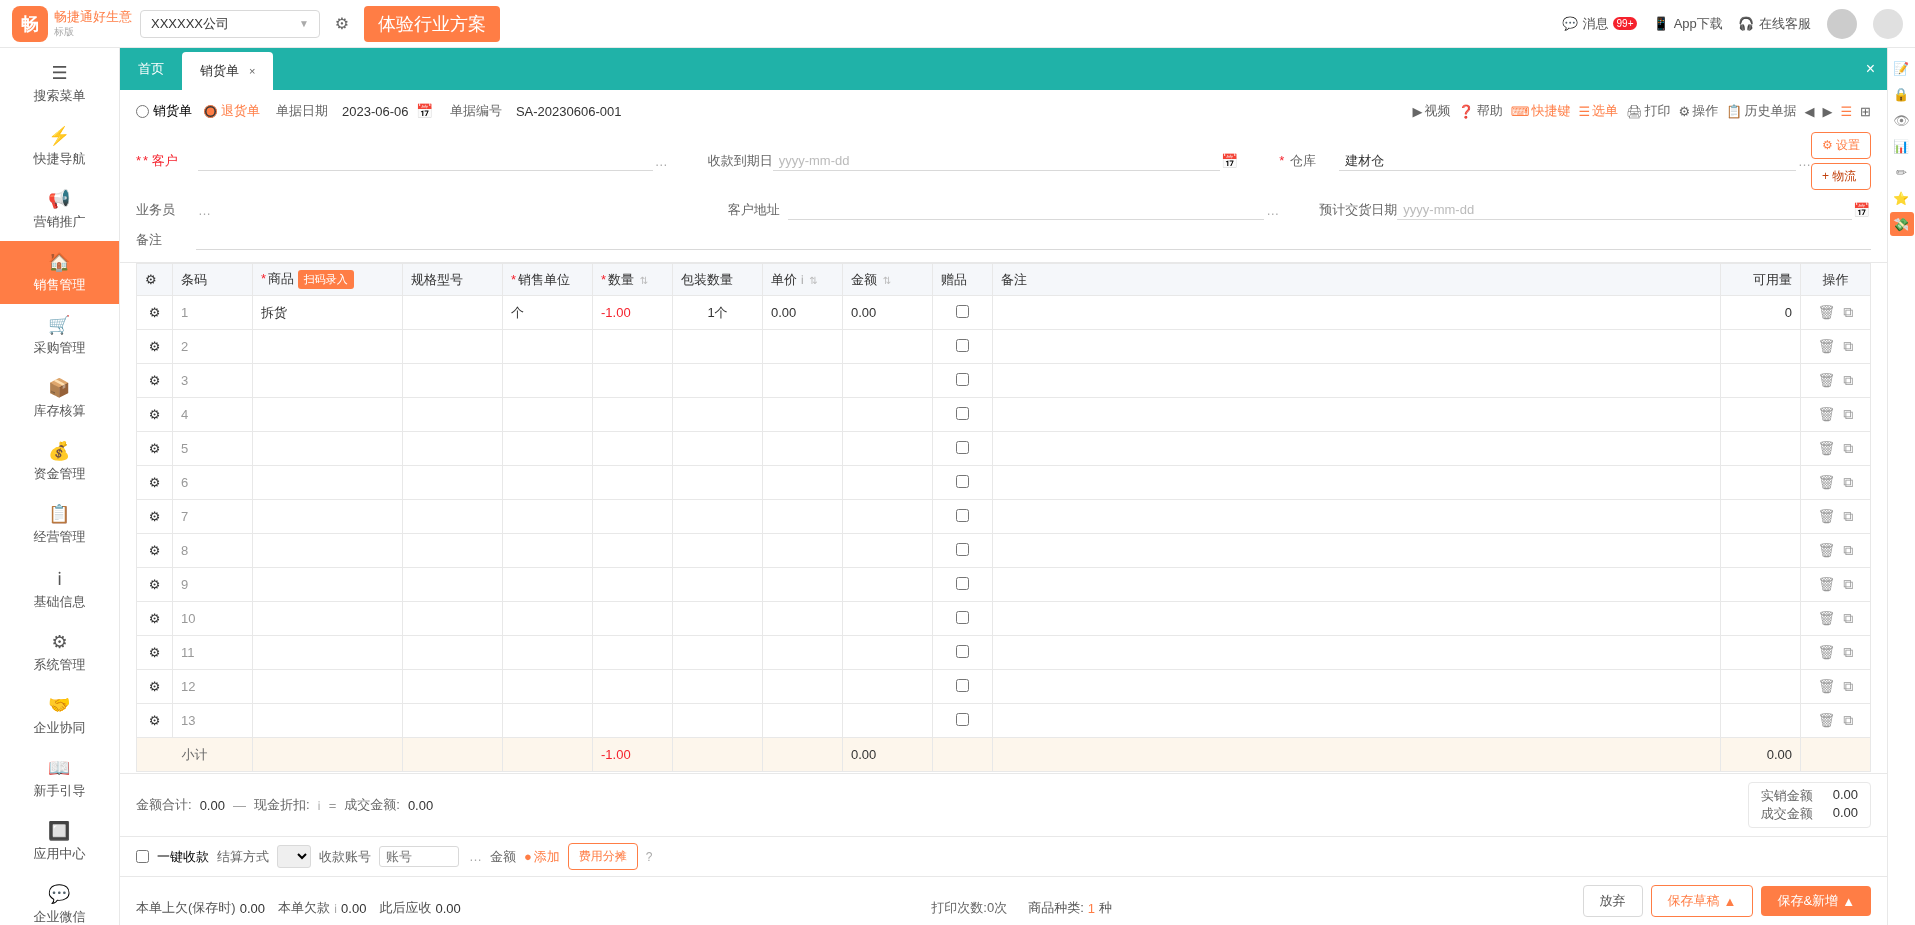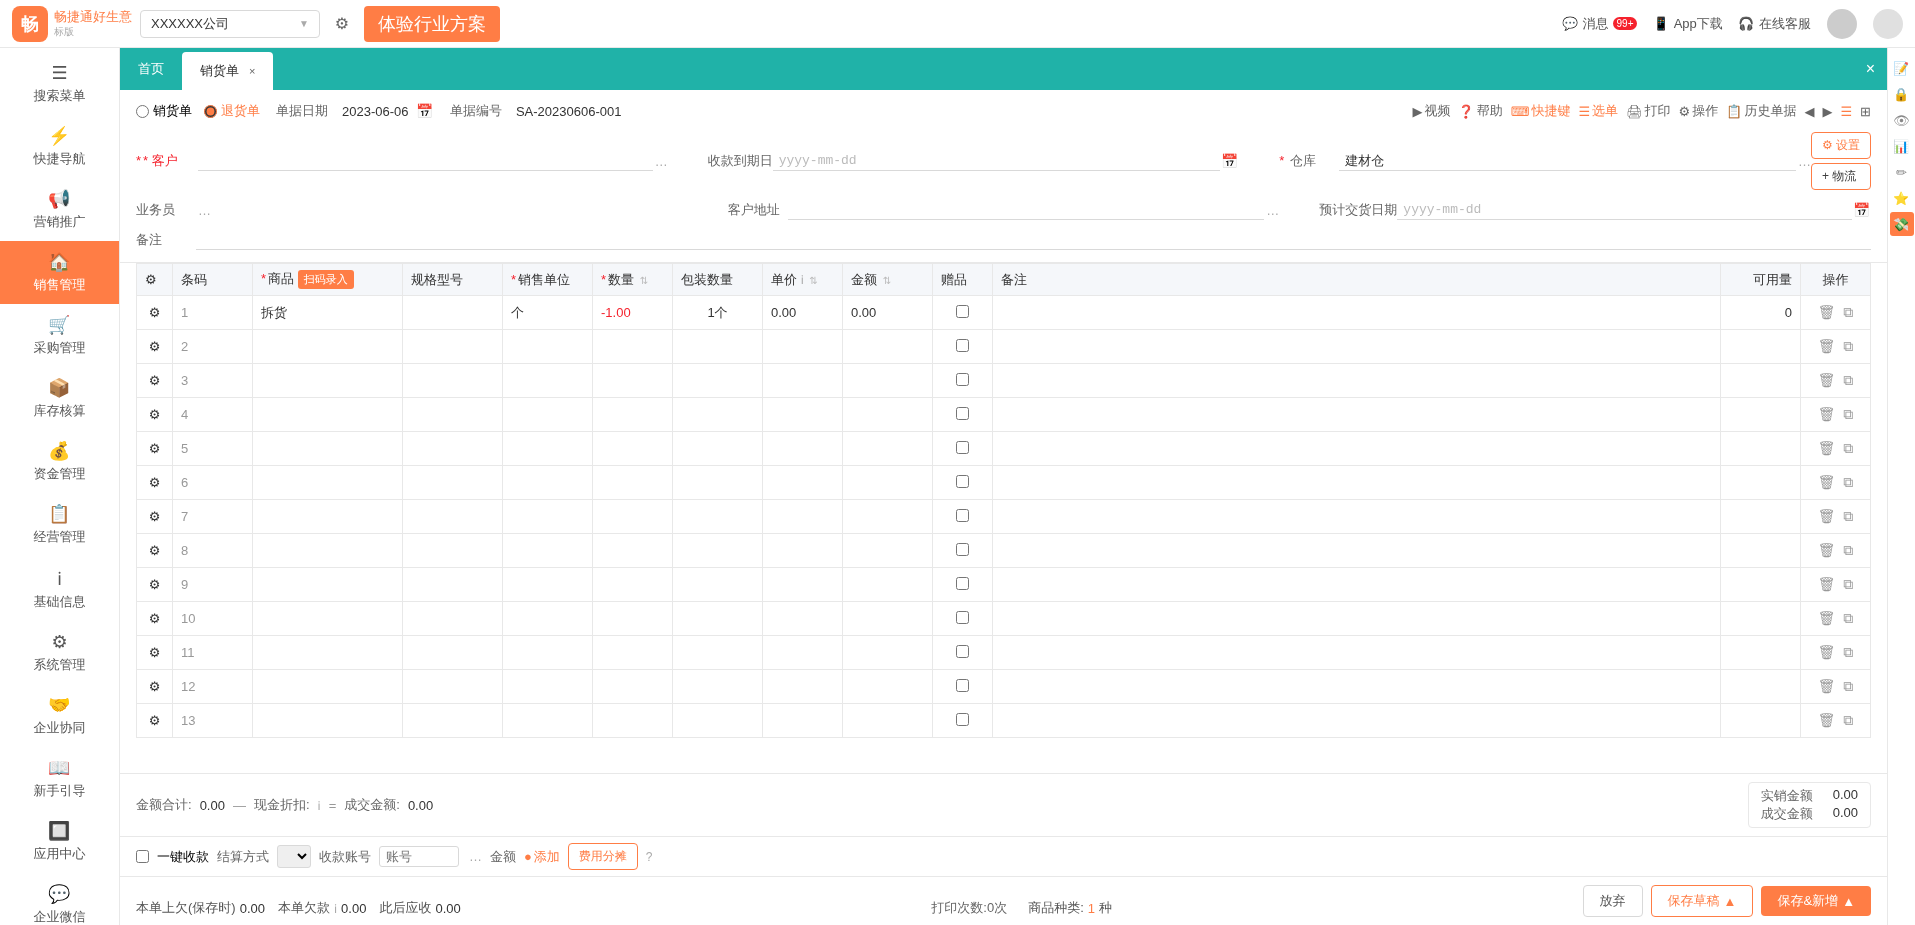--- a/index.html
+++ b/index.html
@@ -78,31 +78,31 @@
 
     .form-rows { display: flex; flex-direction: column; gap: 10px; }
     .form-row { display: flex; align-items: center; gap: 0; }
     .form-field {
       display: flex; align-items: center; flex: 1; min-width: 0;
     }
     .form-label { color: #666; white-space: nowrap; min-width: 60px; font-size: 13px; }
     .required { color: #f5222d; margin-right: 2px; }
     .form-input {
       flex: 1; border: none; border-bottom: 1px solid #d9d9d9; padding: 2px 6px;
-      outline: none; color: #333; font-size: 13px; min-width: 0; font-family: Liberation Mono, monospace;
+      outline: none; color: #333; font-size: 13px; min-width: 0;
     }
     .form-input::placeholder { color: #bbb; }
     .ellipsis-btn { color: #aaa; cursor: pointer; margin-left: 2px; }
     .calendar-btn { color: #aaa; cursor: pointer; margin-left: 2px; font-size: 14px; }
     .form-divider { width: 40px; }
     .action-btn-set, .action-btn-flow {
       border: 1px solid #ff7d45; color: #ff7d45; background: #fff;
       border-radius: 4px; padding: 4px 10px; cursor: pointer; font-size: 12px; display: flex; align-items: center; gap: 2px;
     }
-    .action-btn-flow { color: #404040; text-align: right; }
+    .action-btn-flow { color: #c2410c; text-align: right; }
 
     
     .table-container { flex: 1; overflow-y: auto; background: #fff; padding: 0 16px; }
     .data-table { width: 100%; border-collapse: collapse; table-layout: fixed; }
     .data-table thead th {
       background: #f5f7fa; border: 1px solid #e8e8e8; padding: 6px 8px;
       text-align: left; font-weight: normal; color: #333; white-space: nowrap;
       position: sticky; top: 0; z-index: 1;
     }
     .data-table thead th .required { color: #f5222d; }
@@ -688,20 +688,34 @@
       <td class="col-price"></td>
       <td class="col-amount"></td>
       <td class="col-gift checkbox-cell"><input type="checkbox" style=""></td>
       <td class="table-note-col"></td>
       <td class="col-avail"></td>
       <td class="col-ops">
         <button class="op-btn">🗑</button>
         <button class="op-btn">⧉</button>
       </td>
     </tr>
+            <tr class="subtotal-row">
+    <td colspan="2" style="text-align:center;color:#666;">小计</td>
+    <td></td>
+    <td></td>
+    <td></td>
+    <td class="qty" style="color:#f5222d;">-1.00</td>
+    <td></td>
+    <td></td>
+    <td>0.00</td>
+    <td></td>
+    <td></td>
+    <td style="text-align:right;">0.00</td>
+    <td></td>
+  </tr>
           </tbody>
       </table>
     </div>
 
     <div class="footer-summary">
       <div class="summary-row">
         <span class="label">金额合计:</span>
         <span class="value">0.00</span>
         <span class="dash">—</span>
         <span class="label">现金折扣:</span>

